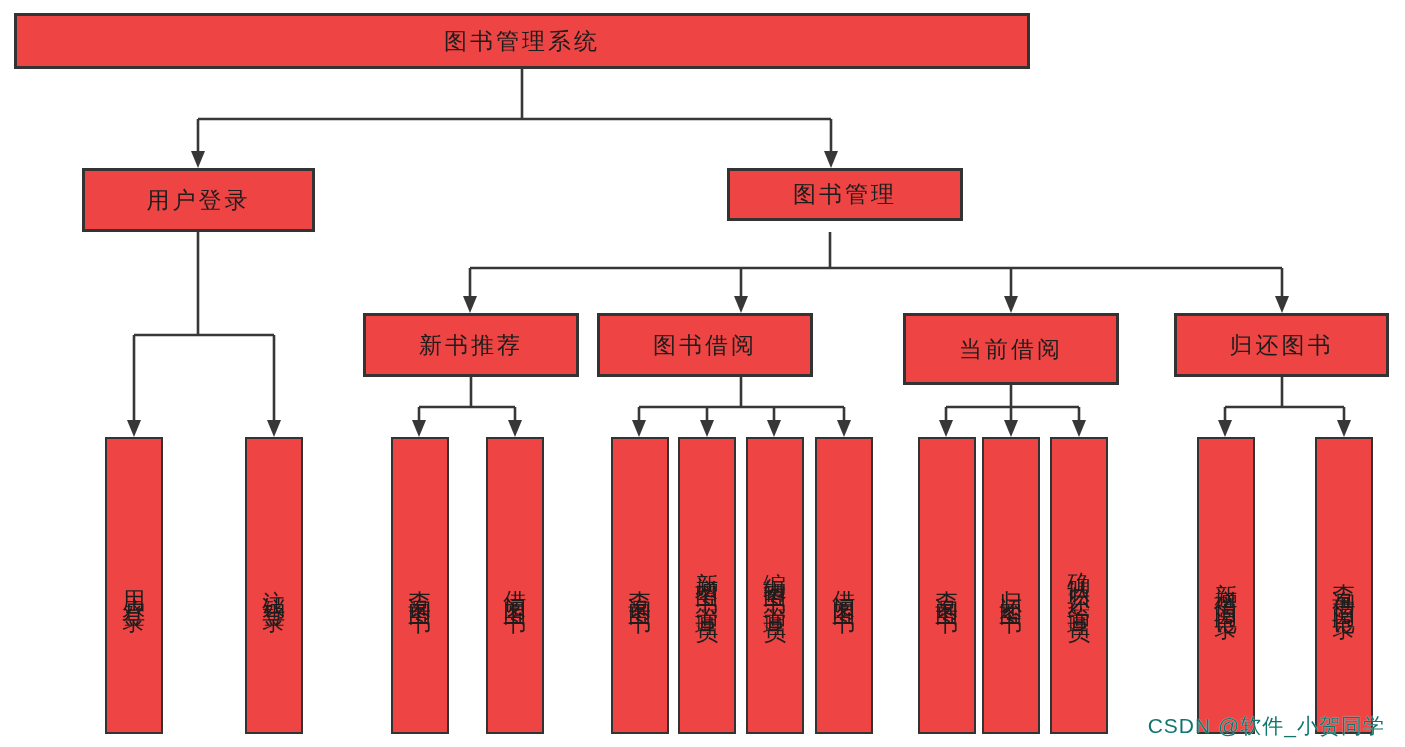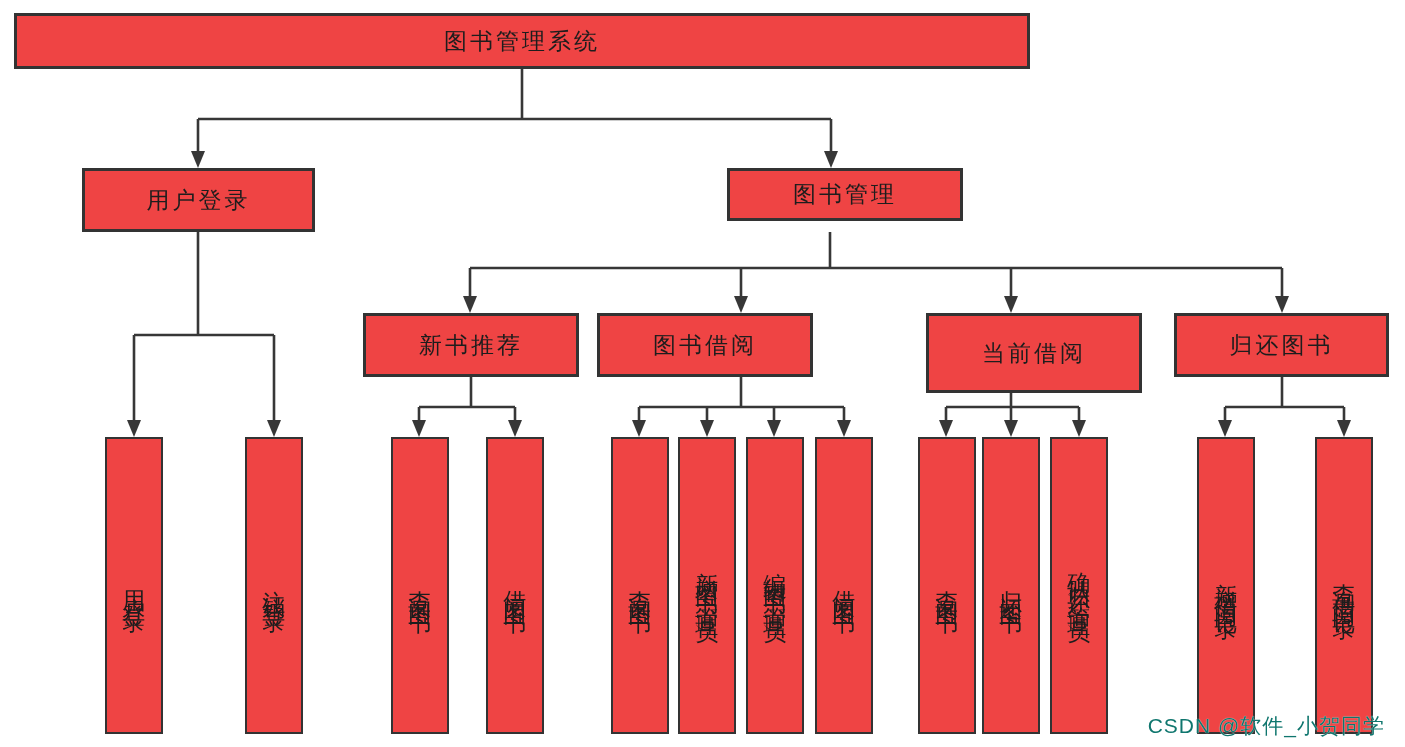--- a/index.html
+++ b/index.html
@@ -125,21 +125,21 @@
   <div class="box" style="left:712px; top:168px; width:236px; height:53px;margin-left:15px;">
     <span>图书管理</span>
   </div>
 
   <div class="box" style="left:363px; top:313px; width:216px; height:64px;">
     <span>新书推荐</span>
   </div>
   <div class="box" style="left:597px; top:313px; width:216px; height:64px;">
     <span>图书借阅</span>
   </div>
-  <div class="box" style="left:926px; top:313px; width:216px; height:80px;font-family:Liberation Serif, serif;">
+  <div class="box" style="left:903px; top:313px; width:216px; height:72px;font-family:Liberation Serif, serif;">
     <span>当前借阅</span>
   </div>
   <div class="box" style="left:1174px; top:313px; width:215px; height:64px;">
     <span>归还图书</span>
   </div>
 
   <div class="box vbox" style="left:105px; top:437px; width:58px; height:297px;">
     <span class="vtext">用户登录</span>
   </div>
   <div class="box vbox" style="left:245px; top:437px; width:58px; height:297px;">

